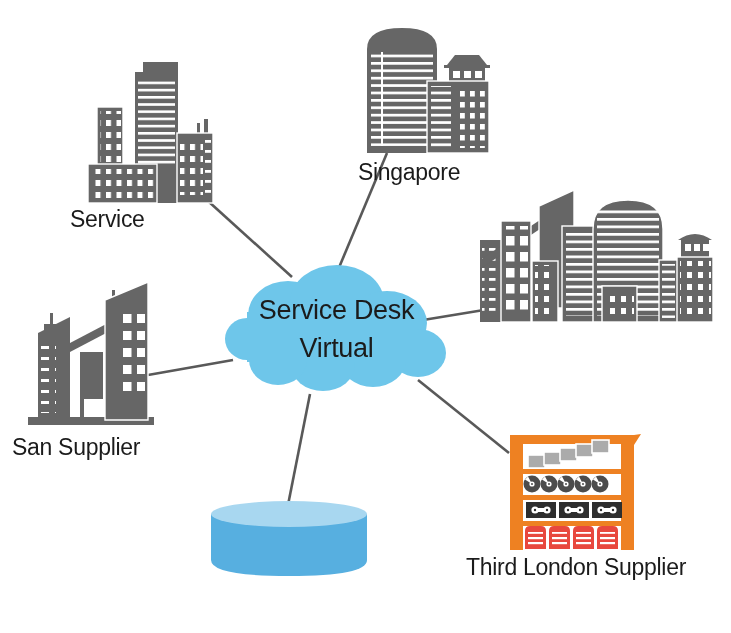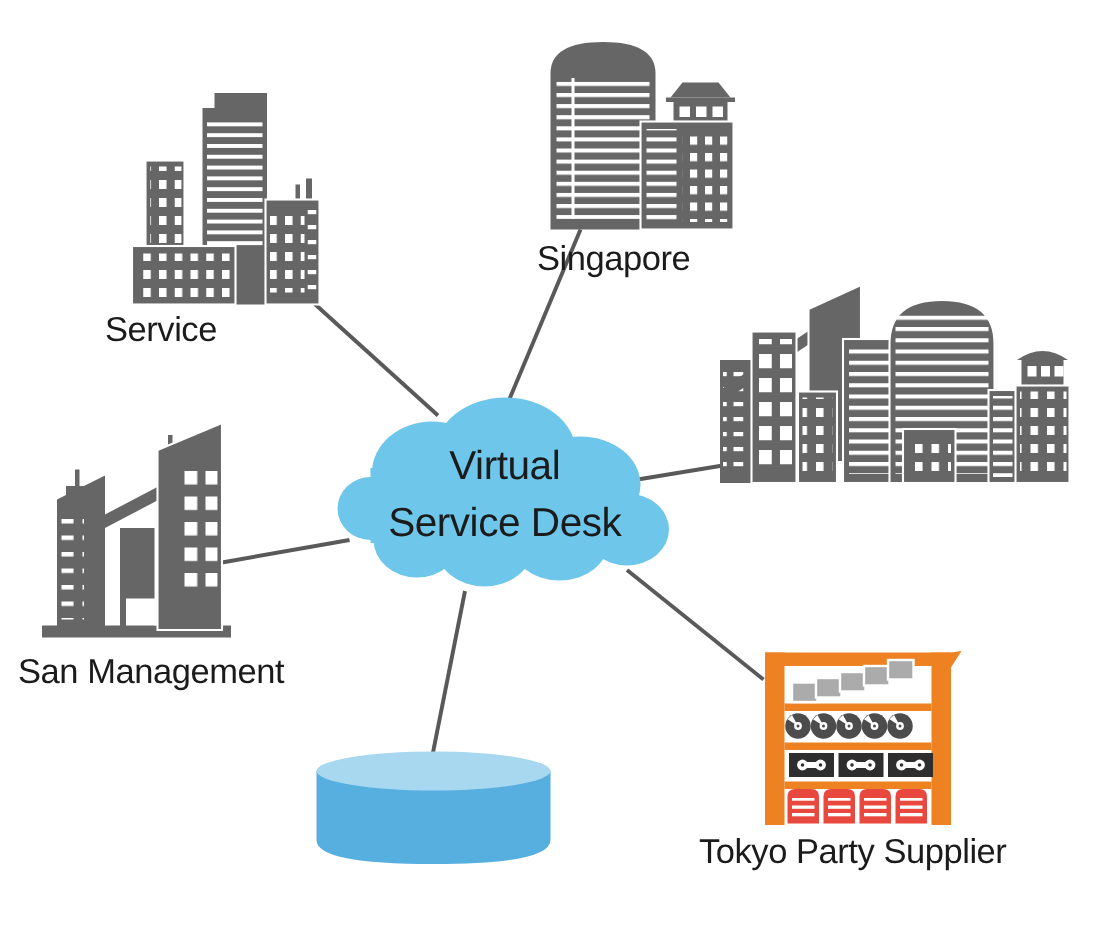--- a/index.html
+++ b/index.html
@@ -141,36 +141,36 @@
     <rect class="b" x="19" y="44" width="12" height="8"></rect>
     <polygon class="b" points="13,53 45,37 45,140 13,140"></polygon>
     <rect x="16" y="60" width="15" height="73" fill="url(#sf-dash)"></rect>
     <rect class="b" x="55" y="72" width="23" height="68"></rect>
     <polygon class="b" points="45,63 85,42 85,51 45,72"></polygon>
     <rect class="b" x="87" y="10" width="3" height="12"></rect>
     <polygon class="sep" points="80,20 123,2 123,140 80,140"></polygon>
     <rect x="93" y="30" width="27" height="86" fill="url(#sf-win)"></rect>
     <rect x="59" y="119" width="20" height="18" fill="#fff"></rect>
   </svg>
-  <div class="label" style="left:12px;top:434px;width:200px">San Management</div>
+  <div class="label" style="left:12px;top:434px;width:200px">San Supplier</div>
 
   <svg class="icon" style="left:224px;top:257px" width="225" height="140" viewBox="0 0 225 140">
     <ellipse class="cl" cx="64" cy="58" rx="40" ry="34"></ellipse>
     <ellipse class="cl" cx="113" cy="45" rx="47" ry="37"></ellipse>
     <ellipse class="cl" cx="163" cy="66" rx="40" ry="32"></ellipse>
     <ellipse class="cl" cx="194" cy="96" rx="28" ry="24"></ellipse>
     <ellipse class="cl" cx="149" cy="103" rx="33" ry="27"></ellipse>
     <ellipse class="cl" cx="99" cy="108" rx="32" ry="26"></ellipse>
     <ellipse class="cl" cx="54" cy="103" rx="29" ry="25"></ellipse>
     <ellipse class="cl" cx="23" cy="82" rx="22" ry="21"></ellipse>
     <rect class="cl" x="23" y="55" width="170" height="50"></rect>
   </svg>
   <div class="cloud-text" style="left:224px;top:291px;width:225px">
+    <div>Service Desk</div>
     <div>Virtual</div>
-    <div>Service Desk</div>
   </div>
 
   <svg class="icon" style="left:209px;top:499px" width="160" height="80" viewBox="0 0 160 80">
     <path class="cybody" d="M2 15 L2 61 Q2 77 80 77 Q158 77 158 61 L158 15 Z"></path>
     <ellipse class="cytop" cx="80" cy="15" rx="78" ry="13"></ellipse>
   </svg>
 
   <svg class="icon" style="left:504px;top:431px" width="140" height="122" viewBox="0 0 140 122">
     <g>
       <rect class="o" x="6" y="4" width="124" height="9"></rect>
@@ -266,15 +266,15 @@
           <rect x="3" y="16" width="15" height="2.2" fill="#fff"></rect>
         </g>
       <g transform="translate(93,95)">
           <path class="red" d="M0 23 L0 5 Q0 0 5 0 L16 0 Q21 0 21 5 L21 23 Z"></path>
           <rect x="3" y="6" width="15" height="1.8" fill="#fff"></rect>
           <rect x="3" y="11" width="15" height="2.2" fill="#fff"></rect>
           <rect x="3" y="16" width="15" height="2.2" fill="#fff"></rect>
         </g>
     </g>
   </svg>
-  <div class="label" style="left:466px;top:554px;width:231px">Tokyo Party Supplier</div>
+  <div class="label" style="left:466px;top:554px;width:231px">Third London Supplier</div>
 
 </div>
 
 </body></html>

